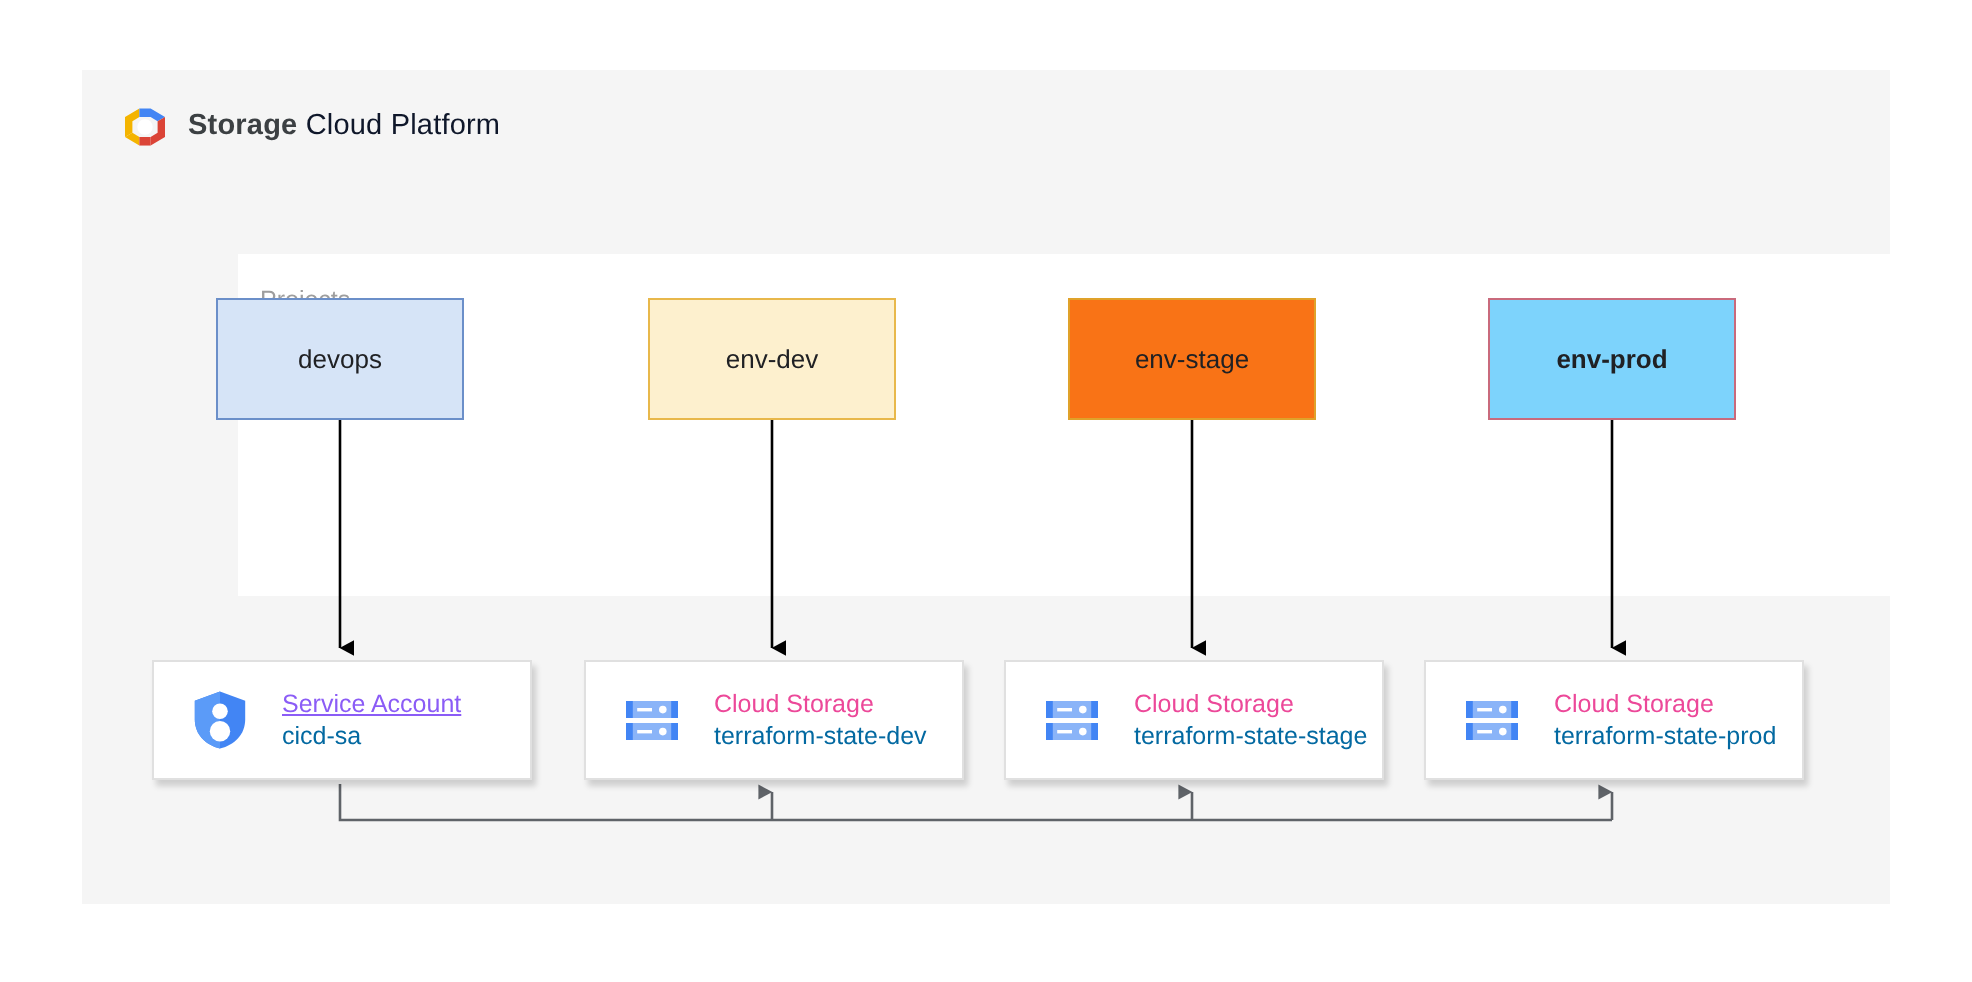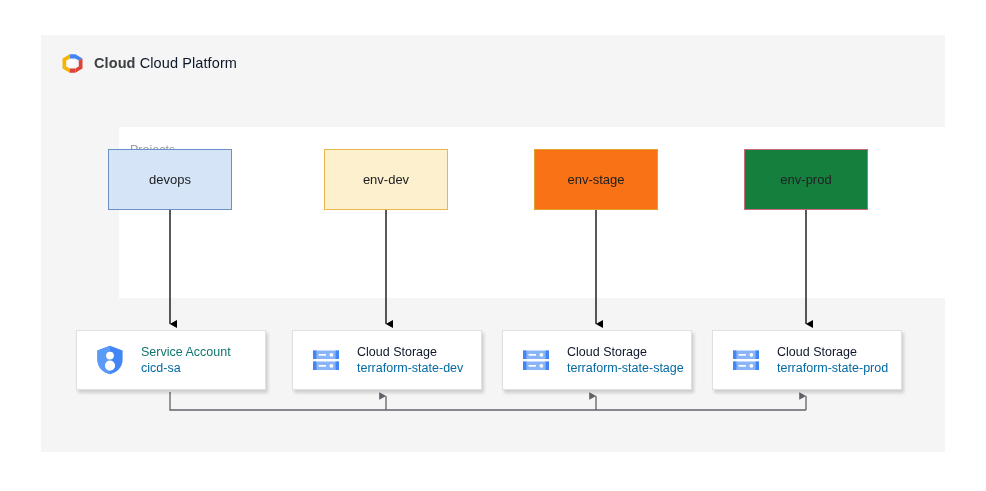--- a/index.html
+++ b/index.html
@@ -127,22 +127,22 @@
     justify-content: center;
     line-height: 1.32;
   }
   .res-title {
     font-size: 12.5px;
   }
   .res-sub {
     font-size: 12.5px;
     color: #0369a1;
   }
-  .res-title.dark { color: #0f766e; }
-  .res-title.muted { color: #0f172a; }
+  .res-title.dark { color: #8b5cf6; text-decoration: underline; }
+  .res-title.muted { color: #ec4899; }
 
   
   .connectors {
     position: absolute;
     left: 0;
     top: 0;
     width: 986px;
     height: 491px;
     pointer-events: none;
   }
@@ -160,38 +160,38 @@
         <path d="M4.8 14.5 L18.6 6.2 L18.6 14.4 L11.9 18.4 L11.9 29.6 L4.8 33.5 Z" fill="#f4b400"></path>
         <path d="M4.8 33.5 L11.9 29.6 L18.6 33.6 L18.6 41.8 Z" fill="#f4b400"></path>
 
         <path d="M18.6 6.2 L29.4 6.2 L43.2 14.5 L36.1 18.4 L29.4 14.4 L18.6 14.4 Z" fill="#4285f4"></path>
 
         <path d="M43.2 14.5 L43.2 33.5 L29.4 41.8 L29.4 33.6 L36.1 29.6 L36.1 18.4 Z" fill="#db4437"></path>
         <path d="M29.4 41.8 L18.6 41.8 L18.6 33.6 L29.4 33.6 Z" fill="#db4437"></path>
 
         <circle cx="24" cy="24" r="7.4" fill="#ffffff"></circle>
       </svg>
-      <div class="gcp-title"><span class="brand">Cloud</span><span class="suffix"> Cloud Platform</span></div>
+      <div class="gcp-title"><span class="brand">Storage</span><span class="suffix"> Cloud Platform</span></div>
     </div>
 
     <div class="projects-panel">
       <div class="projects-label">Projects</div>
     </div>
   </div>
 
   <div class="project-box p1" style="background: rgb(253, 240, 206); border-color: rgb(232, 184, 75);">
     <span>env-dev</span>
   </div>
   <div class="project-box p0" style="background: rgb(214, 228, 247); border-color: rgb(107, 143, 201);">
     <span>devops</span>
   </div>
   <div class="project-box p2" style="background: #f97316; border-color: rgb(224, 162, 42);">
     <span>env-stage</span>
   </div>
-  <div class="project-box p3" style="background: #15803d; border-color: rgb(201, 106, 124);">
+  <div class="project-box p3" style="background: #7dd3fc; border-color: rgb(201, 106, 124); font-weight: bold;">
     <span>env-prod</span>
   </div>
 
   <svg class="connectors" viewBox="0 0 986 491">
     <defs>
       <marker id="arrowBlack" markerWidth="10" markerHeight="10" refX="5" refY="8.2" orient="auto" markerUnits="userSpaceOnUse">
         <path d="M1.1 1.2 L5 8.4 L8.9 1.2 Z" fill="#000000"></path>
       </marker>
       <marker id="arrowGrayUp" markerWidth="10" markerHeight="10" refX="5" refY="8.2" orient="auto" markerUnits="userSpaceOnUse">
         <path d="M1.3 1.4 L5 8.4 L8.7 1.4 Z" fill="#5f6368"></path>

